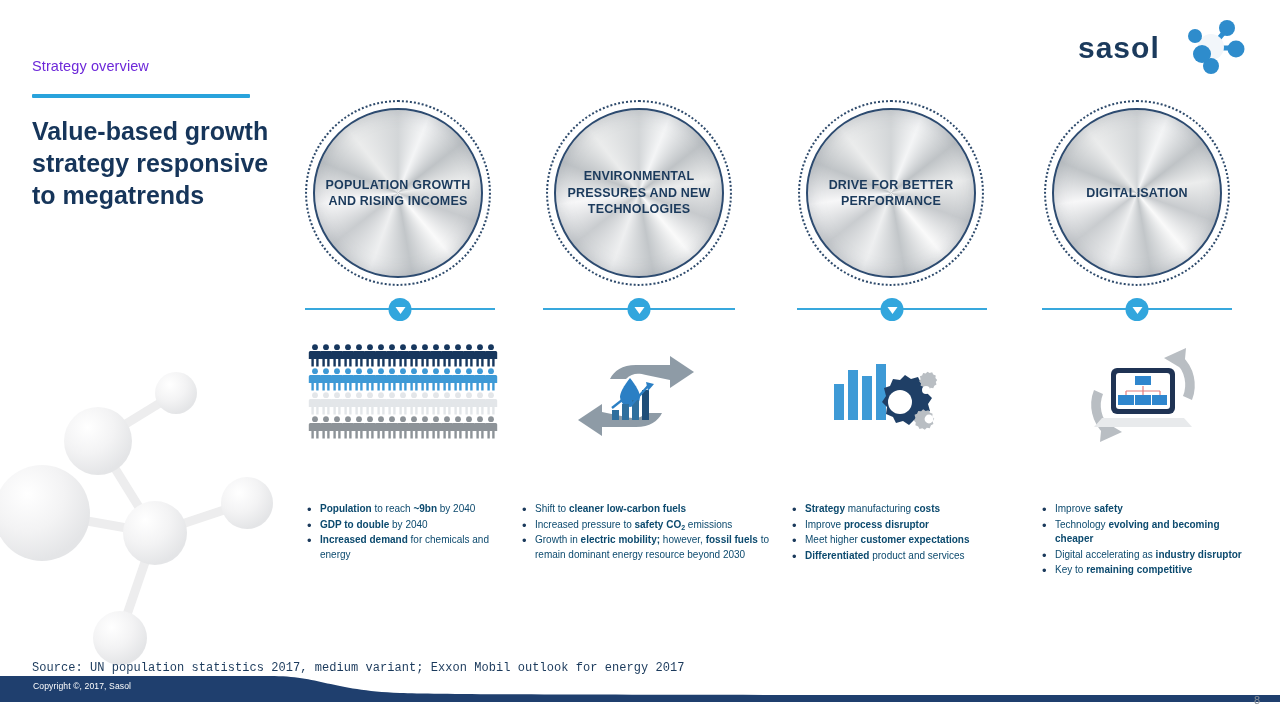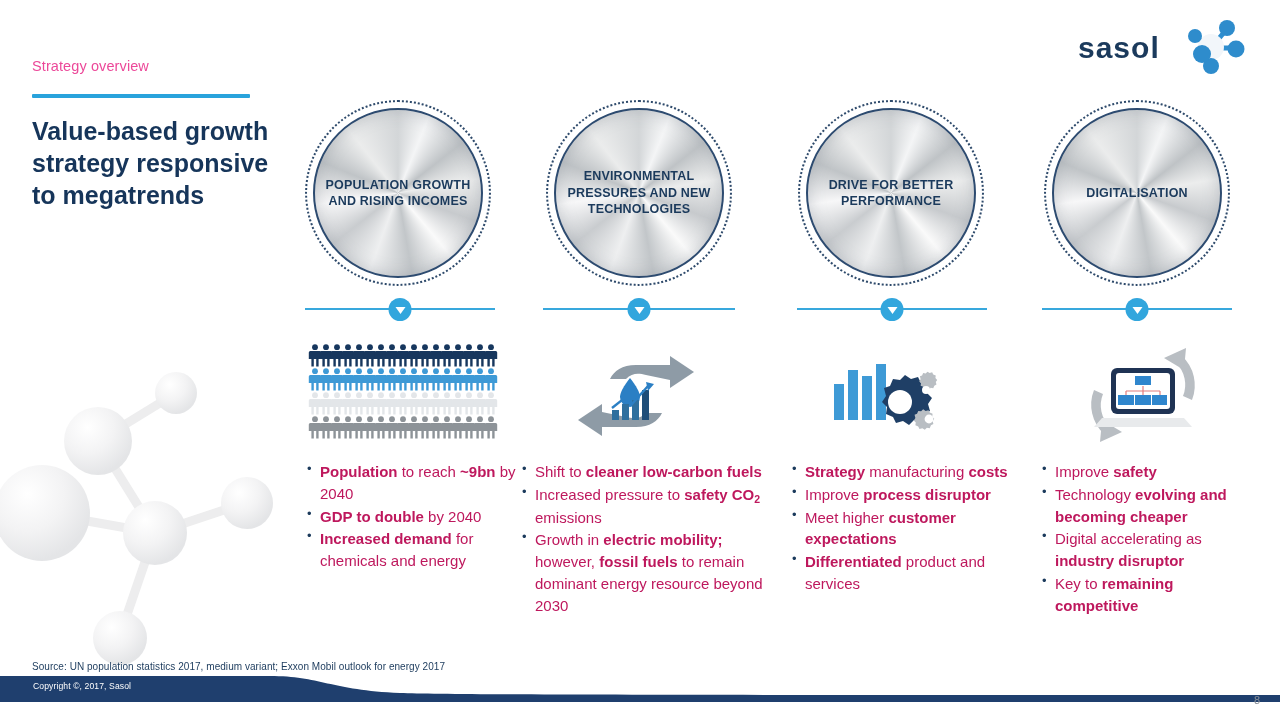--- a/index.html
+++ b/index.html
@@ -5,21 +5,21 @@
   html,body{margin:0;padding:0;}
   body{
     width:1280px;height:720px;position:relative;overflow:hidden;
     background:#ffffff;
     font-family:"Liberation Sans",sans-serif;
     color:#1b3a5c;
   }
   
   .watermark{position:absolute;left:-10px;top:355px;width:300px;height:320px;opacity:1;pointer-events:none;}
   
-  .eyebrow{position:absolute;left:32px;top:58px;font-size:14.5px;color:#ec4899;letter-spacing:.1px;}
+  .eyebrow{position:absolute;left:32px;top:58px;font-size:14.5px;color:#6d28d9;letter-spacing:.1px;}
   .accent-bar{position:absolute;left:32px;top:94px;width:218px;height:4px;background:#29a3dc;border-radius:1px;}
   .deck-title{position:absolute;left:32px;top:115px;width:260px;font-size:25px;font-weight:bold;line-height:1.28;color:#16355a;}
   .logo{position:absolute;right:32px;top:18px;width:170px;height:56px;text-align:center;}
   
   .circle-row{position:absolute;left:0;top:100px;width:1280px;height:185px;}
   .pillar{position:absolute;top:0;width:186px;height:186px;}
   .pillar .outer{position:absolute;inset:0;border-radius:50%;
         border:2px dotted #2e4a6b;box-sizing:border-box;}
   .pillar .disc{position:absolute;left:8px;top:8px;right:8px;bottom:8px;border-radius:50%;
         border:2.5px solid #2d4b70;box-sizing:border-box;
@@ -36,28 +36,28 @@
   .conn{position:absolute;top:300px;height:18px;}
   .conn .line{position:absolute;left:0;top:8px;width:100%;height:1.5px;background:#38a8dd;}
   .conn .knob{position:absolute;left:50%;top:-2px;transform:translateX(-50%);
         width:23px;height:23px;border-radius:50%;background:#32a6dd;
         display:flex;align-items:center;justify-content:center;}
   .conn .knob i{display:block;width:0;height:0;border-left:5.5px solid transparent;
         border-right:5.5px solid transparent;border-top:7px solid #ffffff;margin-top:1px;}
   
   .iconbox{position:absolute;top:342px;height:110px;}
   
-  .col{position:absolute;top:461px;font-size:15px;line-height:1.45;color:#be185d;}
+  .col{position:absolute;top:502px;font-size:10px;line-height:1.45;color:#0c4a6e;}
   .col ul{margin:0;padding:0;list-style:none;}
   .col li{position:relative;padding-left:15px;margin-bottom:1px;}
   .col li:before{content:"\2022";position:absolute;left:2px;top:-1px;font-size:13px;color:#1b3a5c;}
   .col b{font-weight:bold;}
   .col sub{font-size:.7em;vertical-align:-.25em;}
   
-  .source{position:absolute;left:32px;top:661px;font-size:10px;color:#1b3a5c;letter-spacing:.05px;}
+  .source{position:absolute;left:32px;top:661px;font-size:12px;color:#1b3a5c;letter-spacing:.05px;font-family:Liberation Mono, monospace;}
   .footbar{position:absolute;left:0;top:676px;width:1280px;height:26px;}
   .copyright{position:absolute;left:33px;top:681px;font-size:8.6px;color:#ffffff;letter-spacing:.1px;}
   .pagenum{position:absolute;right:20px;top:694px;font-size:11px;color:#8b9199;}
 </style>
 </head>
 <body>
 
 <div class="watermark">
   <svg width="300" height="320" viewBox="0 0 300 320">
     <defs>

